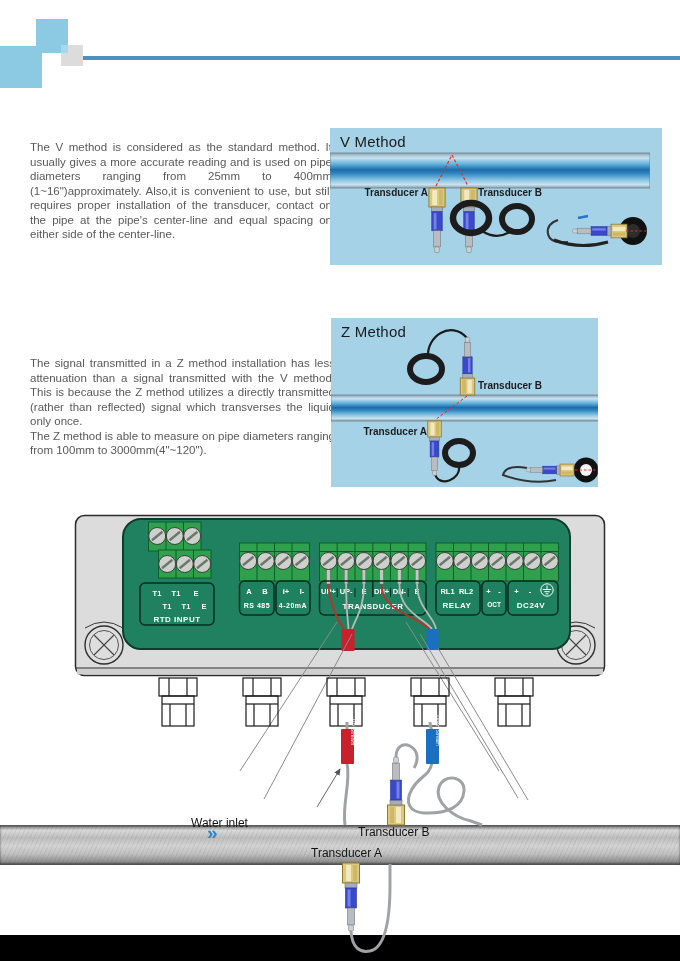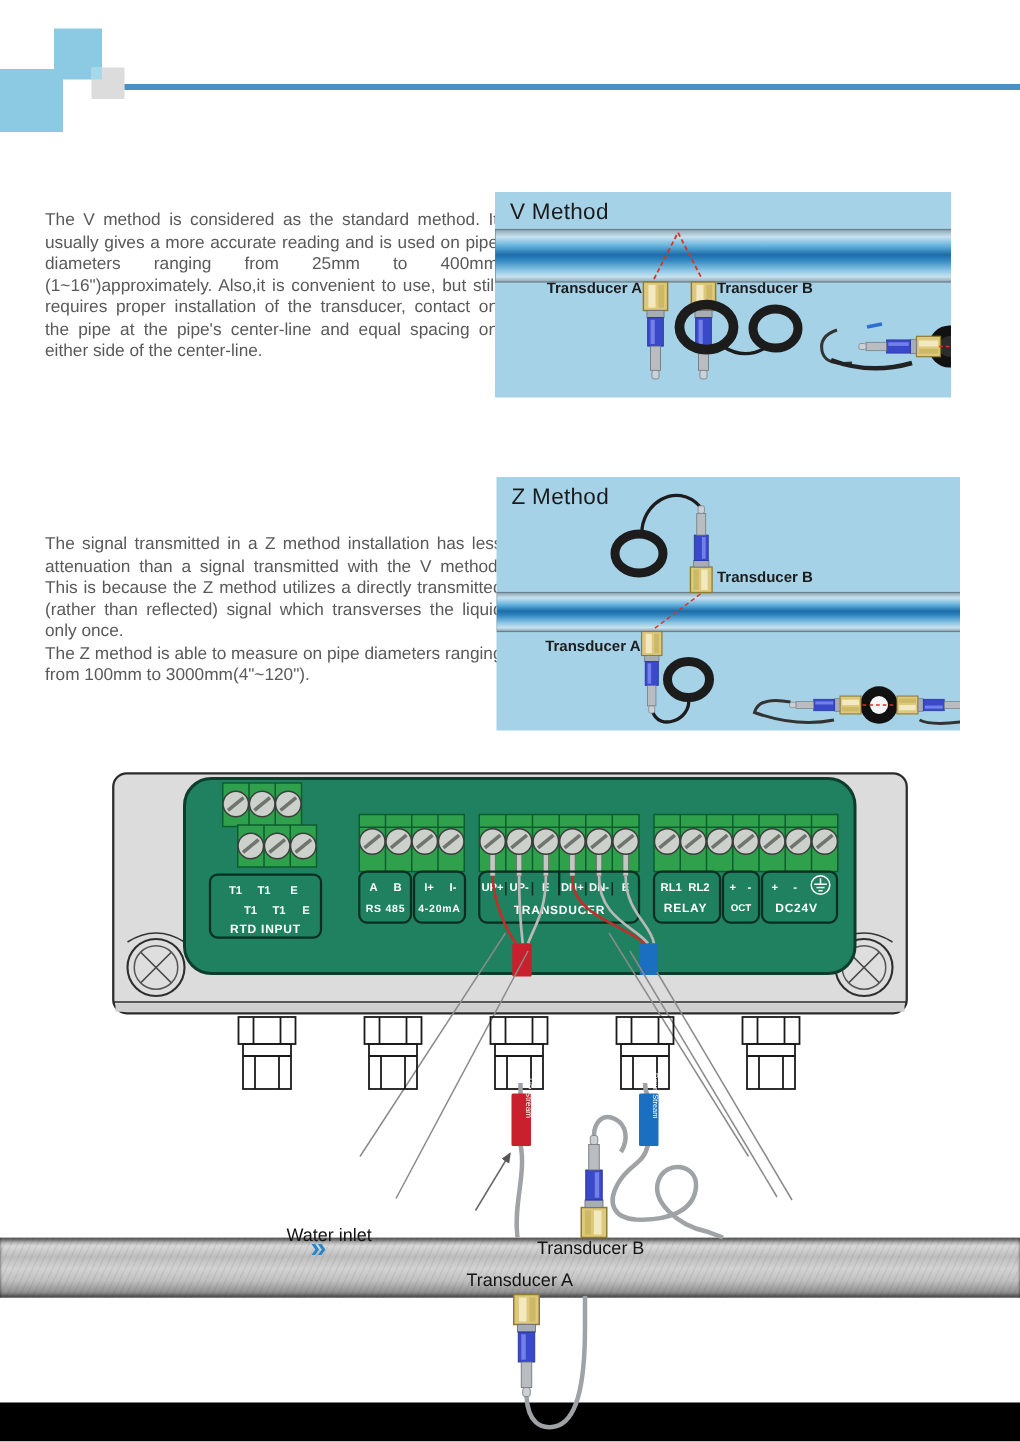--- a/index.html
+++ b/index.html
@@ -14,22 +14,22 @@
   .sq-blue3 { left:61px; top:45px; width:7px; height:8px; background:#a6d8ec; }
   .top-line { left:83px; top:56px; width:597px; height:4px; background:#4a90c2; }
 
   
   .para { color:#595959; font-size:11.5px; line-height:14.5px; text-align:justify; }
   .para-v { left:30px; top:140px; width:302px; }
   .para-z { left:30px; top:356px; width:305px; }
 
   
   .figure { background:#a5d2e7; overflow:hidden; }
-  .figure-v { left:330px; top:128px; width:304px; height:137px; }
-  .figure-z { left:331px; top:318px; width:309px; height:169px; }
+  .figure-v { left:330px; top:128px; width:332px; height:137px; }
+  .figure-z { left:331px; top:318px; width:267px; height:169px; }
   .figure svg { position:absolute; left:0; top:0; }
   .fig-title { position:absolute; left:10px; top:5px; font-size:15px; color:#1b1b1b; letter-spacing:0.2px; z-index:2; }
   .fig-label { position:absolute; font-size:10px; font-weight:bold; color:#1c1c1c; z-index:2; white-space:nowrap; }
 
   
   .pipe { left:0; top:825px; width:680px; height:40px; z-index:1;
     background:
       repeating-linear-gradient(115deg, rgba(50,50,50,.07) 0 1px, transparent 1px 4px),
       linear-gradient(#7e7e7e 0%, #d9d9d9 14%, #bdbdbd 32%, #d3d3d3 52%, #c0c0c0 72%, #8f8f8f 92%, #757575 100%);
     box-shadow: inset 0 2px 2px rgba(0,0,0,.35), inset 0 -2px 2px rgba(0,0,0,.35); }

